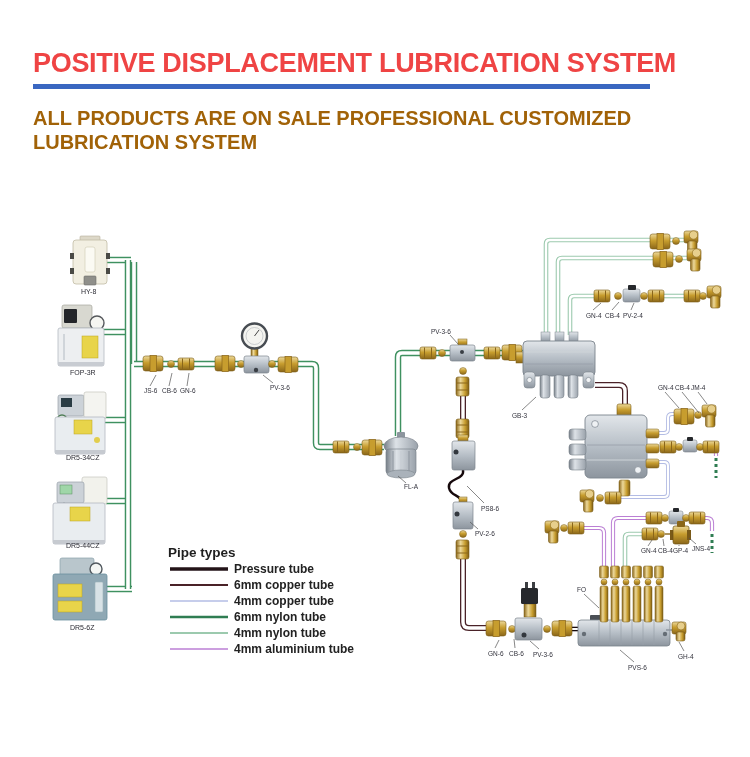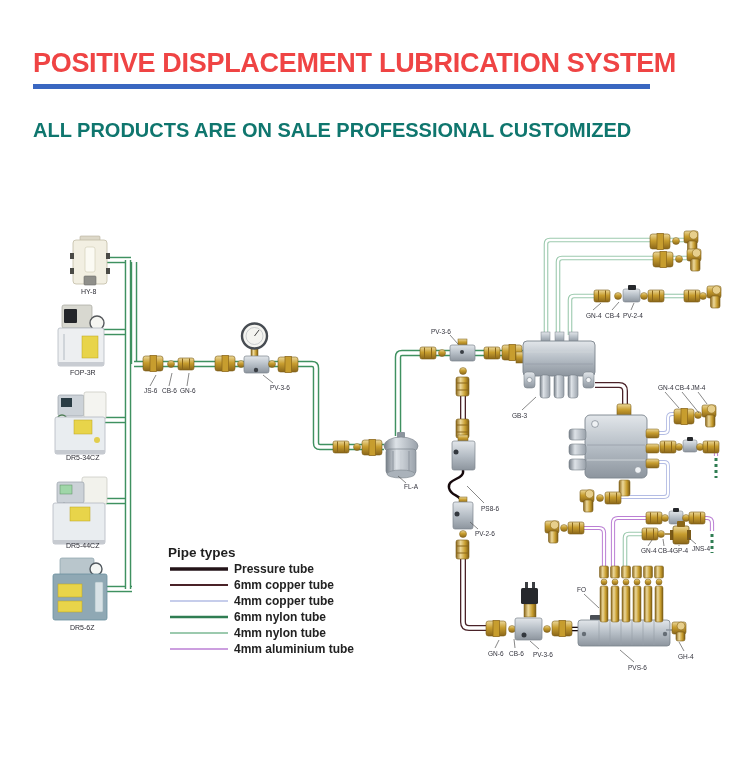--- a/index.html
+++ b/index.html
@@ -24,22 +24,23 @@
   .opr{stroke:#16090c;stroke-width:4.6;fill:none;} .ipr{stroke:#fff;stroke-width:2;fill:none;}
   .pr1{stroke:#16090c;stroke-width:2.4;fill:none;stroke-linecap:round;}
   .dashg{stroke:#2f7d52;stroke-width:3;fill:none;stroke-dasharray:3 3;}
   .dashn4{stroke:#5fae7d;stroke-width:2.6;fill:none;stroke-dasharray:3 2;}
 </style>
 </head>
 <body>
 
 <div class="title">POSITIVE DISPLACEMENT LUBRICATION SYSTEM</div>
 <div class="title-bar" style="background: rgb(58, 103, 193);"></div>
-<div class="subtitle" style="color: #0f766e; margin-top: 12px;">
+<div class="subtitle" style="color: #a16207;">
   <div>ALL PRODUCTS ARE ON SALE PROFESSIONAL CUSTOMIZED</div>
+  <div>LUBRICATION SYSTEM</div>
 </div>
 
 <svg style="position:absolute;left:0;top:180px;" width="750" height="577" viewBox="0 180 750 577" xmlns="http://www.w3.org/2000/svg">
 
   <defs>
     <linearGradient id="bg" x1="0" y1="0" x2="0" y2="1">
       <stop offset="0" stop-color="#ecd89a"></stop>
         <stop offset="0.45" stop-color="#c79d2e"></stop>
         <stop offset="1" stop-color="#8a661a"></stop>
     </linearGradient>

